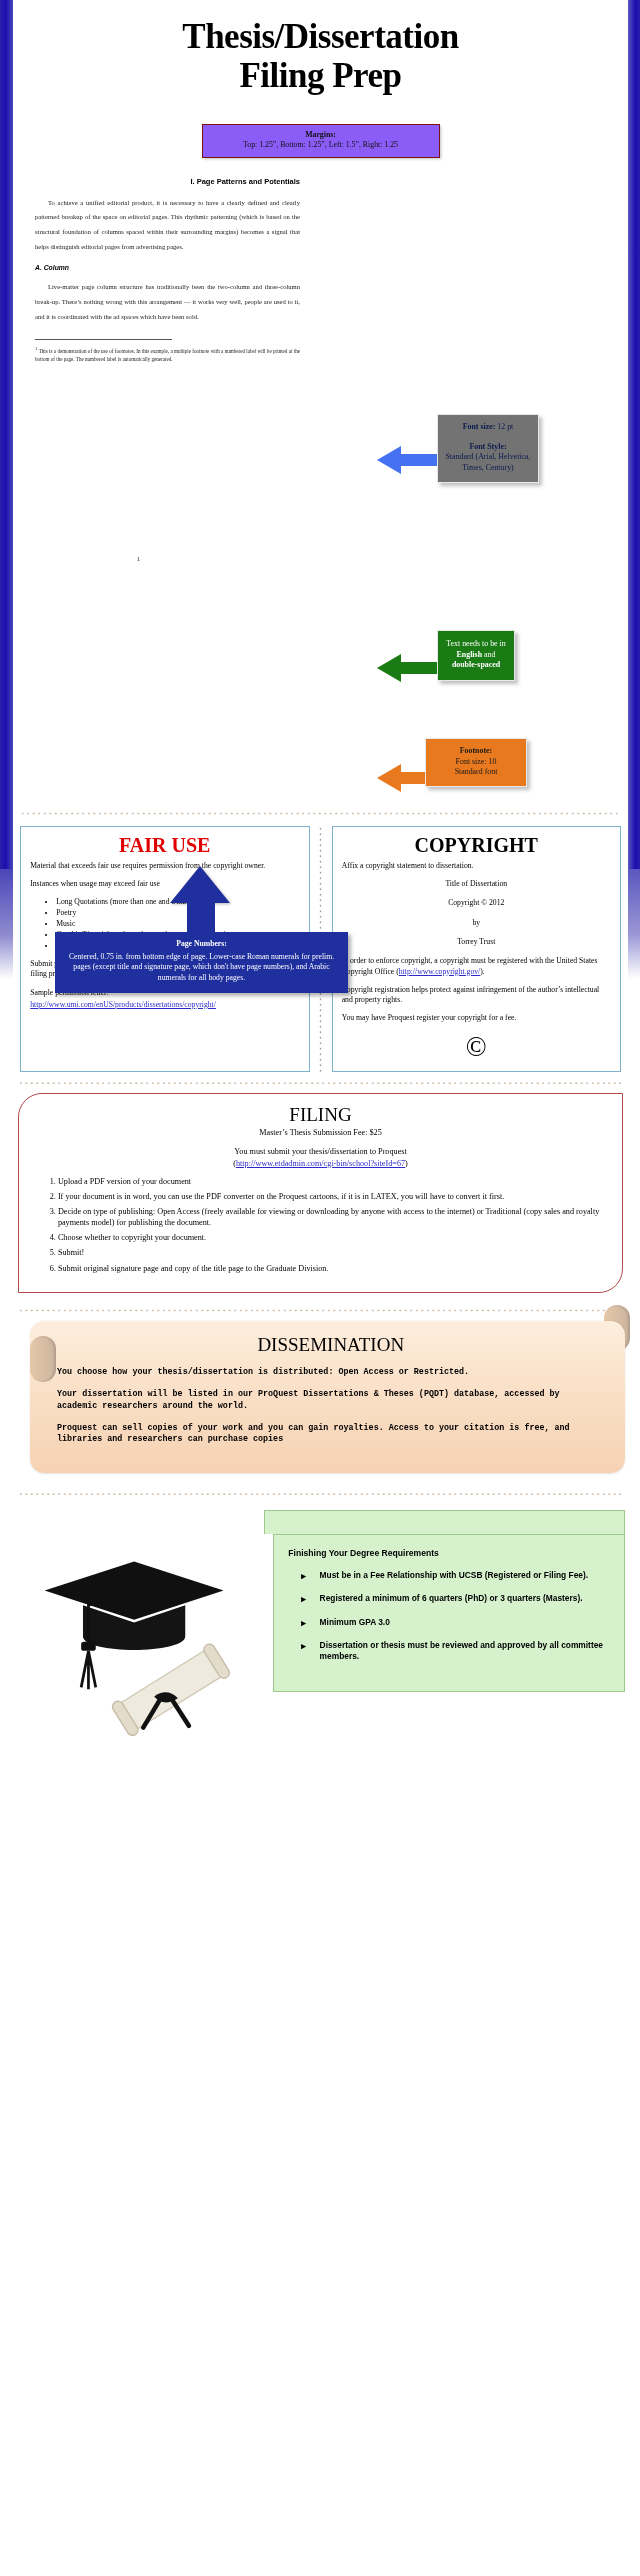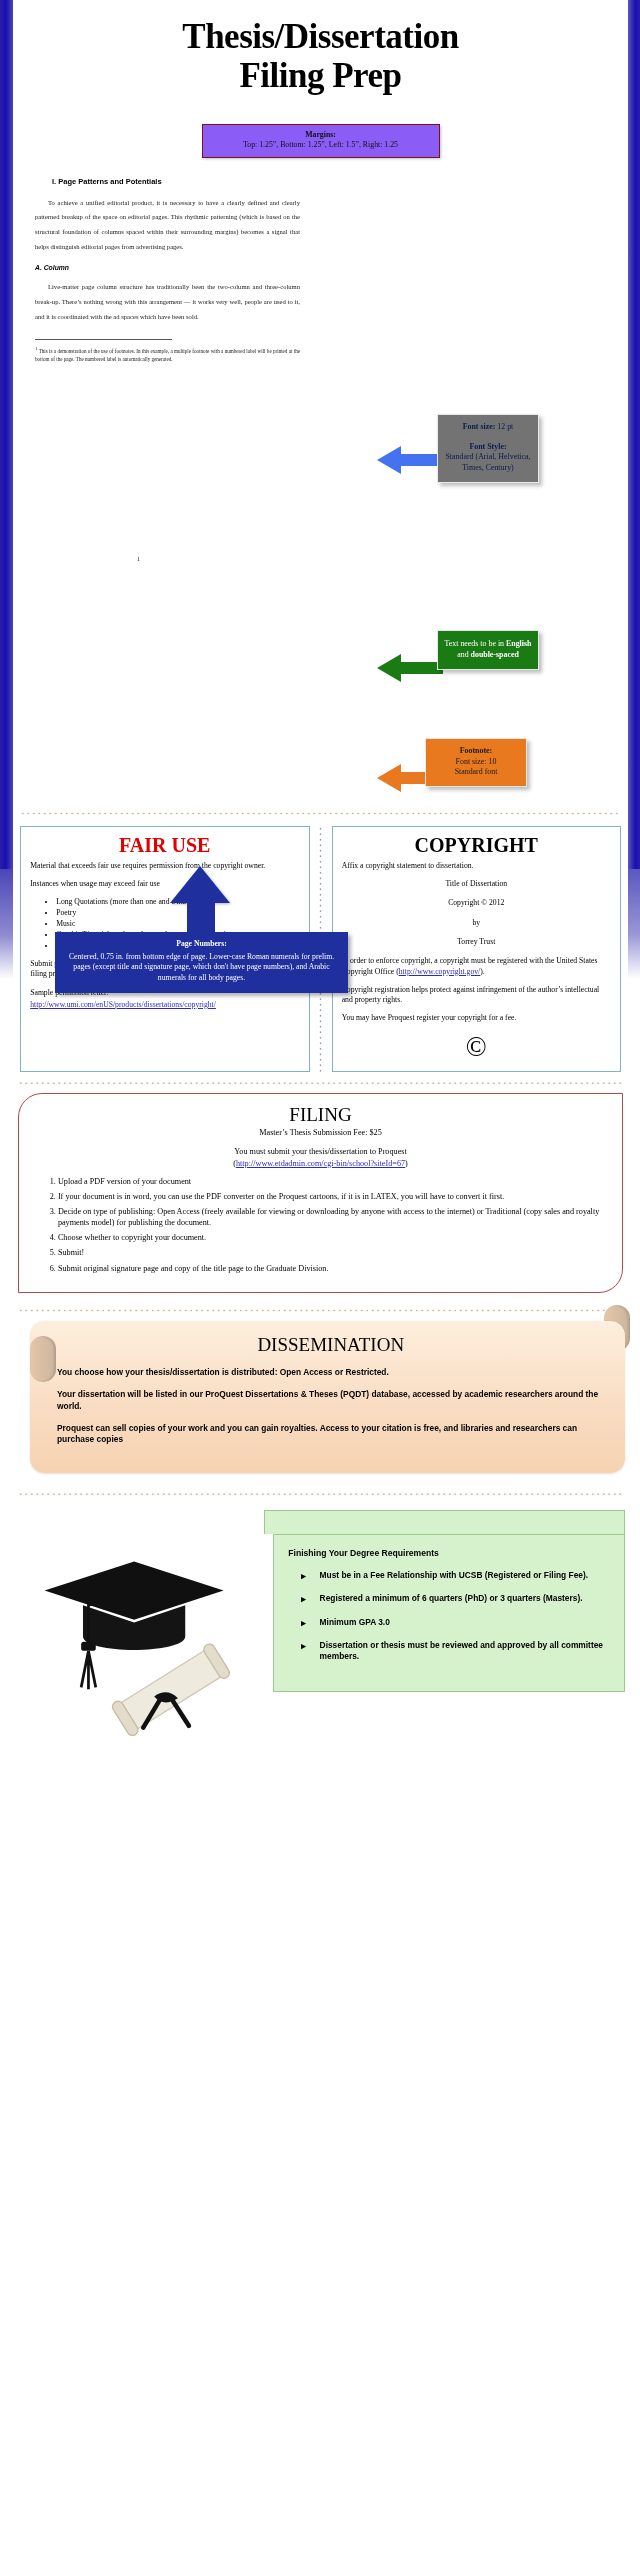--- a/index.html
+++ b/index.html
@@ -68,21 +68,21 @@
     margin:13px 0 0 0;
     height:641px;
   }
   .doc-text {
     position:absolute;
     left:35px; top:5.5px; width:265px;
     font-family:"Liberation Serif", serif;
   }
   .doc-h1 {
     font-family:"Liberation Sans", sans-serif;
-    font-weight:bold; font-size:7.5px; margin:0 0 10px 17px;
+    font-weight:bold; font-size:7.5px; margin:0 0 10px 17px;text-align:right;
   }
   .doc-h2 {
     font-family:"Liberation Sans", sans-serif;
     font-weight:bold; font-style:italic; font-size:6.8px; margin:0 0 9.2px 0;
   }
   .doc-p {
     font-size:6.6px; line-height:2.25; margin:0 0 9.2px 0; text-align:justify;
     color:#1a1a1a;
   }
   .doc-p .ind { display:inline-block; width:13px; }
@@ -99,21 +99,21 @@
     text-align:center;
     box-shadow:2.7px 2.7px 3.7px rgba(0,0,0,.25);
     font-family:"Liberation Serif", serif;
     line-height:1.32;
   }
   .callout.blue { background:#737373; color:#0b1a4f; border:0.9px solid #e8e8e8; }
   .callout.green { background:#1a7a14; color:#ffffff; border:0.9px solid #e8e8e8; }
   .callout.orange { background:#e8791f; color:#1a1a1a; border:0.9px solid #e8e8e8; }
 
   #cal-font { left:437px; top:243px; width:102px; padding:7.3px 5.5px 9.2px 5.5px; font-size:7.9px; }
-  #cal-lang { left:437px; top:459px; width:102px; padding:8.2px 5.5px 9.2px 5.5px; font-size:7.9px; }
+  #cal-lang { left:437px; top:459px; width:78px; padding:8.2px 5.5px 9.2px 5.5px; font-size:7.9px; }
   #cal-fn   { left:425px; top:567px; width:102px; padding:7.3px 5.5px 8.2px 5.5px; font-size:7.9px; }
 
   
   .arrow-left {
     position:absolute; width:0;height:0;
     border-top:14.6px solid transparent;
     border-bottom:14.6px solid transparent;
   }
   .arrow-tail {
     position:absolute; height:12px;
@@ -199,21 +199,21 @@
     border-radius:14.6px;
     padding:13px 20px 16.5px 27.5px;
     margin-left:13px;
     box-shadow:0 0.9px 1.8px rgba(0,0,0,.12);
   }
   .dissem h2 {
     text-align:center; font-size:19px; font-weight:normal;
     margin:0 0 11px 0; font-family:"Liberation Serif", serif;
   }
   .dissem p {
-    font-family:Liberation Sans, sans-serif;
+    font-family:Liberation Mono, monospace;
     font-size:8.4px; line-height:1.4; margin:0 0 10px 0; font-weight:600;
   }
   .scroll-curl {
     position:absolute; width:26px; height:46px; border-radius:13px;
     background:linear-gradient(to right,#e6c7a8,#cbb49f);
     box-shadow:inset -1.8px 0 2.7px rgba(0,0,0,.15);
   }
   .scroll-curl.l { left:0px; top:14.6px; }
   .scroll-curl.r { right:-5.5px; top:-16.5px; }
 

